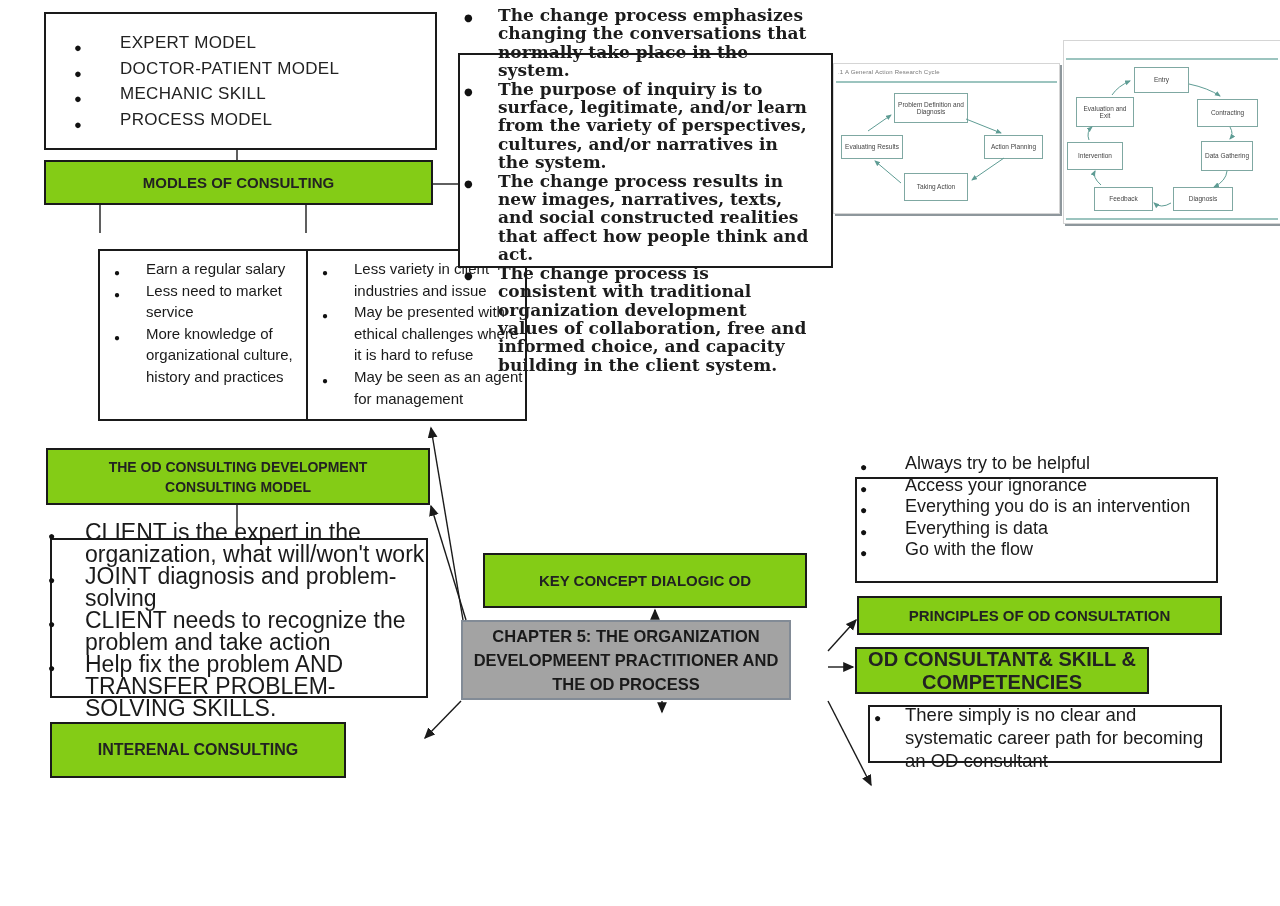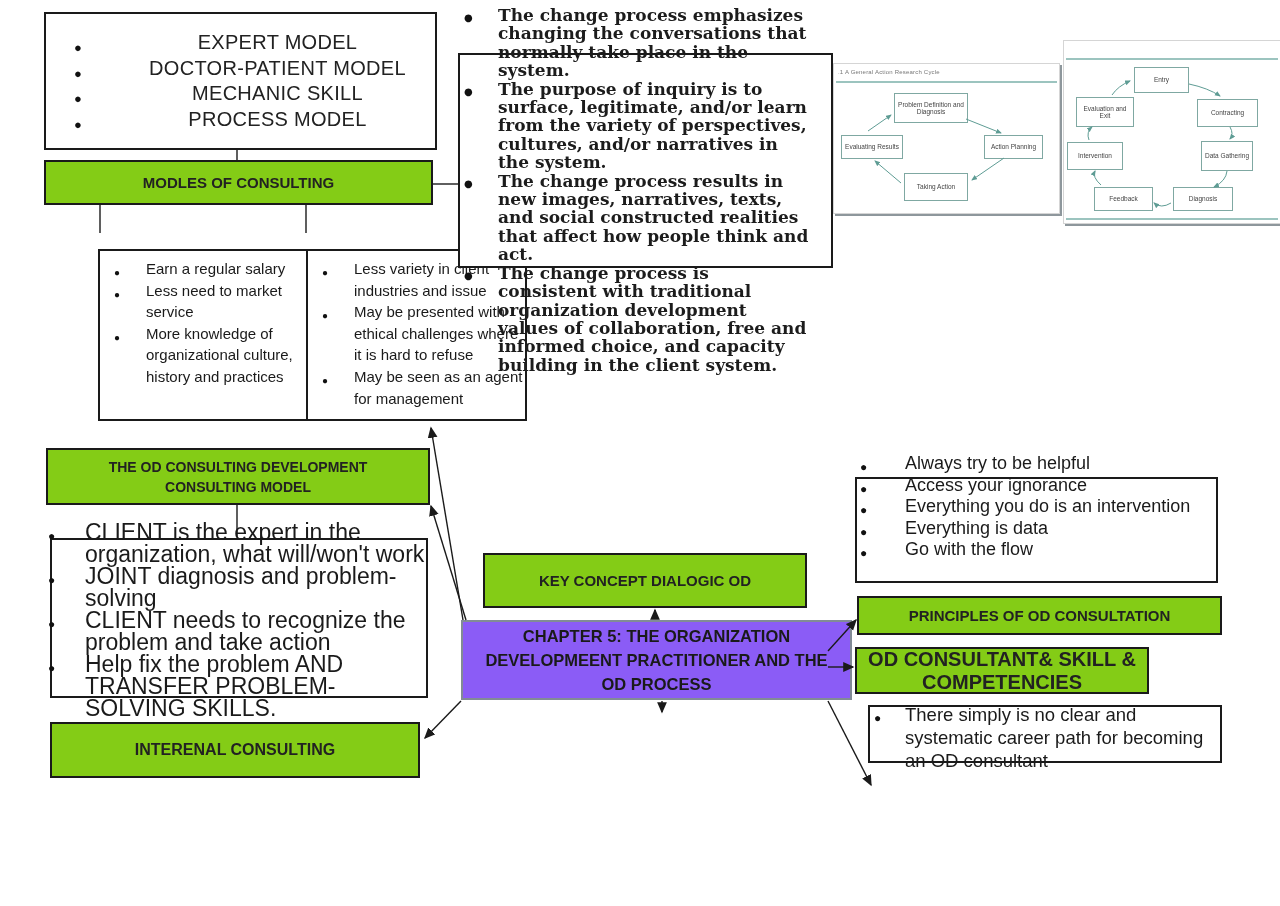--- a/index.html
+++ b/index.html
@@ -9,21 +9,21 @@
   
   .obox{background:#84cc16;border:2px solid #1a1a1a;display:flex;align-items:center;
         justify-content:center;text-align:center;font-weight:600;color:#222;box-sizing:border-box;}
   .wbox{background:#fff;border:2px solid #1a1a1a;box-sizing:border-box;}
   .rect{border:2px solid #1a1a1a;box-sizing:border-box;background:transparent;}
   
   .blist{list-style:none;margin:0;padding:0;}
   .blist li{position:relative;}
   .blist li::before{content:"●";position:absolute;color:#111;}
   
-  .models li{padding-left:74px;font-size:20px;line-height:25.5px;letter-spacing:.3px;color:#222;text-align:center;}
+  .models li{padding-left:74px;font-size:17px;line-height:25.5px;letter-spacing:.3px;color:#222;}
   .models li::before{left:28px;font-size:13px;top:5px;}
   
   .cell li{padding-left:46px;font-size:15px;line-height:21.6px;color:#1a1a1a;}
   .cell li::before{left:14px;font-size:10px;top:4px;}
   
   .dialogic li{padding-left:36px;font-family:"DejaVu Serif","Liberation Serif",serif;
        font-weight:bold;font-size:17px;line-height:18.4px;color:#1c1c1c;}
   .dialogic li::before{left:2px;font-size:10px;top:3px;}
   
   .client li{padding-left:43px;font-size:23px;line-height:22px;color:#1a1a1a;}
@@ -110,29 +110,29 @@
   </div>
 
   <div class="abs rect" style="left:50px;top:538px;width:378px;height:160px;"></div>
   <ul class="abs blist client" style="left:42px;top:521px;width:392px;">
     <li>CLIENT is the expert in the organization, what will/won't work</li>
     <li>JOINT diagnosis and problem-solving</li>
     <li>CLIENT needs to recognize the problem and take action</li>
     <li>Help fix the problem AND TRANSFER PROBLEM-SOLVING SKILLS.</li>
   </ul>
 
-  <div class="abs obox" style="left:50px;top:722px;width:370px;height:56px;font-size:16px;">
+  <div class="abs obox" style="left:50px;top:722px;width:296px;height:56px;font-size:16px;">
     <span>INTERENAL CONSULTING</span>
   </div>
 
   <div class="abs obox" style="left:483px;top:553px;width:324px;height:55px;font-size:15px;">
     <span>KEY CONCEPT DIALOGIC OD</span>
   </div>
 
-  <div class="abs" style="left:461px;top:620px;width:391px;height:80px;background:#8b5cf6;border:2px solid #828b96;
+  <div class="abs" style="left:461px;top:620px;width:330px;height:80px;background:#a3a3a3;border:2px solid #828b96;
               box-sizing:border-box;display:flex;align-items:center;justify-content:center;text-align:center;
               font-weight:700;font-size:16.5px;line-height:24px;color:#1a1a1a;padding:0 8px;">
     <span>CHAPTER 5: THE ORGANIZATION DEVELOPMEENT PRACTITIONER AND THE OD PROCESS</span>
   </div>
 
 
   <div class="abs rect" style="left:855px;top:477px;width:363px;height:106px;"></div>
   <ul class="abs blist plist" style="left:848px;top:453px;width:370px;">
     <li>Always try to be helpful</li>
     <li>Access your ignorance</li>

